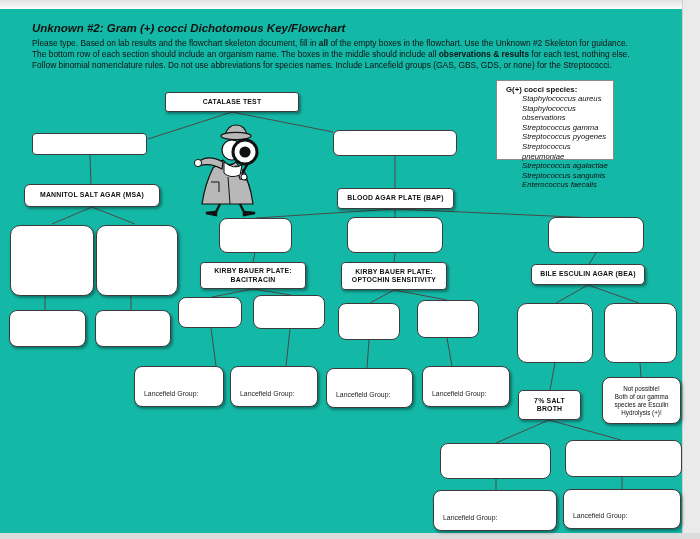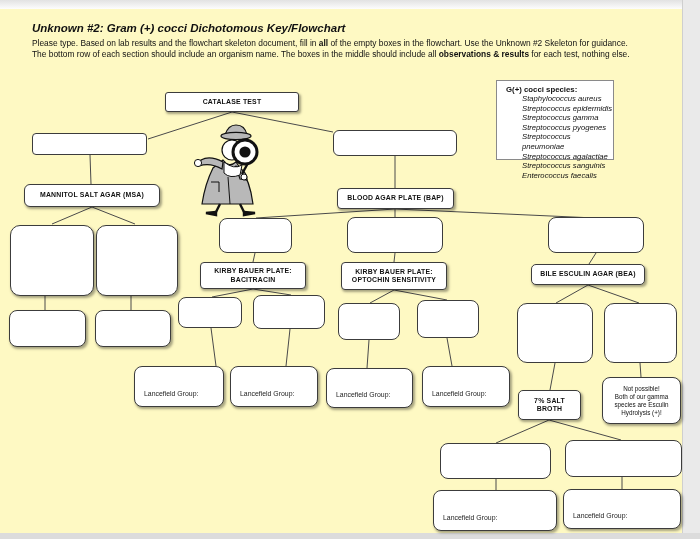--- a/index.html
+++ b/index.html
@@ -1,16 +1,16 @@
 <!DOCTYPE html>
 <html><head>
 <meta charset="utf-8">
 <style>
   html,body{margin:0;padding:0;background:#fff;}
-  #page{position:relative;width:700px;height:539px;background:#fef9c3;overflow:hidden;
+  #page{position:relative;width:700px;height:539px;background:#14b8a6;overflow:hidden;
         font-family:"Liberation Sans",sans-serif;color:#111;}
   .edge-top{position:absolute;left:0;top:0;width:700px;height:9px;
         background:linear-gradient(#e2e2e2,#fdfdfd);}
   .edge-right{position:absolute;right:0;top:0;width:17px;height:539px;background:#eaeaea;border-left:1px solid #cfcfcf;}
   .edge-bottom{position:absolute;left:0;bottom:0;width:700px;height:6px;background:#dcdcdc;}
 
   .title{position:absolute;left:32px;top:22px;font-size:11.5px;font-weight:bold;font-style:italic;}
   .instr{position:absolute;left:32px;top:38px;width:630px;font-size:8.4px;line-height:11px;}
   .b{font-weight:bold;margin-top:32px;}
   .bu{font-weight:bold;}
@@ -38,26 +38,27 @@
 
   <div class="edge-top"></div>
   <div class="edge-right"></div>
   <div class="edge-bottom"></div>
 
   <div class="title">Unknown #2: Gram (+) cocci Dichotomous Key/Flowchart</div>
 
   <div class="instr">
     <div><span>Please type. Based on lab results and the flowchart skeleton document, fill in </span><span class="bu">all</span><span> of the empty boxes in the flowchart. Use the Unknown #2 Skeleton for guidance.</span></div>
     <div><span>The bottom row of each section should include an organism name. The boxes in the middle should include all </span><span class="b">observations &amp; results</span><span> for each test, nothing else.</span></div>
+    <div><span>Follow binomial nomenclature rules. Do not use abbreviations for species names. Include Lancefield groups (GAS, GBS, GDS, or none) for the Streptococci.</span></div>
   </div>
 
   <div class="legend">
     <div class="legend-title">G(+) cocci species:</div>
     <div class="legend-item">Staphylococcus aureus</div>
-    <div class="legend-item">Streptococcus epidermidis</div>
+    <div class="legend-item">Staphylococcus observations</div>
     <div class="legend-item">Streptococcus gamma</div>
     <div class="legend-item">Streptococcus pyogenes</div>
     <div class="legend-item">Streptococcus pneumoniae</div>
     <div class="legend-item">Streptococcus agalactiae</div>
     <div class="legend-item">Streptococcus sanguinis</div>
     <div class="legend-item">Enterococcus faecalis</div>
   </div>
 
   <svg class="lines" width="700" height="539">
     <g stroke="#4a4a4a" stroke-width="1">

